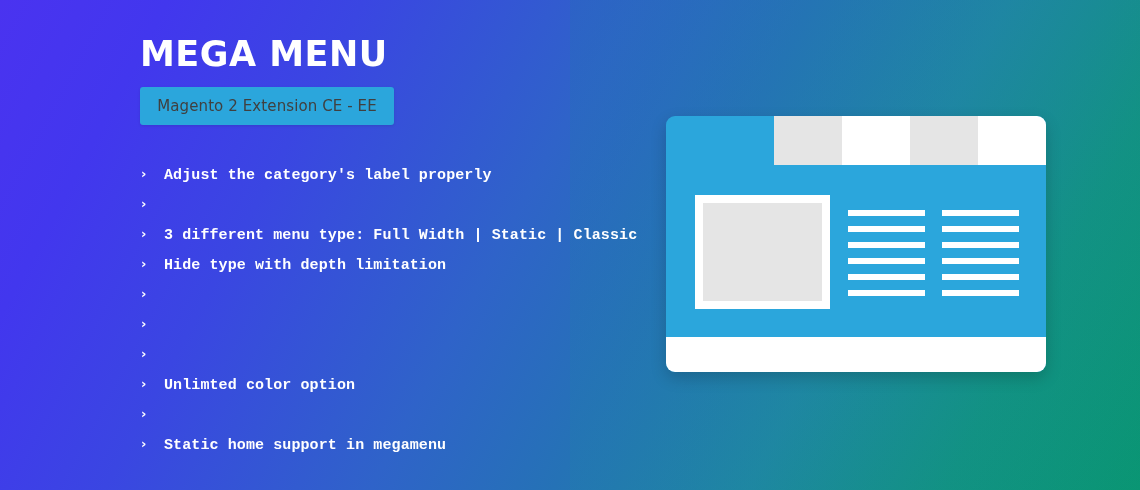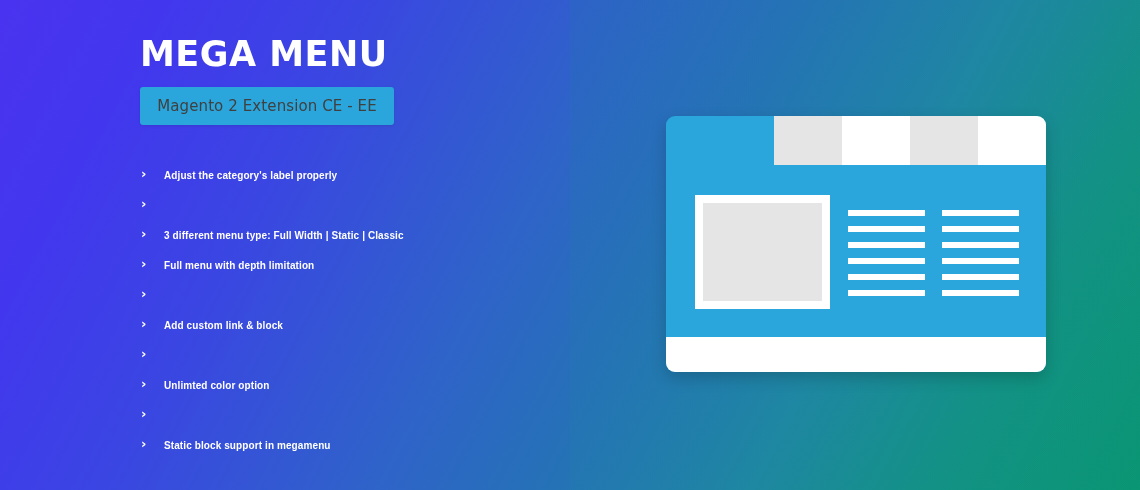--- a/index.html
+++ b/index.html
@@ -112,24 +112,24 @@
     top: 0;
     width: 14px;
     line-height: 30px;
     font-size: 13px;
     font-weight: bold;
     color: #ffffff;
     font-family: "DejaVu Sans", sans-serif;
     text-align: left;
   }
   .feature-label {
-    font-size: 10px;
+    font-size: 15px;
     font-weight: bold;
     color: #ffffff;
-    font-family: Liberation Sans, sans-serif;
+    font-family: Liberation Mono, monospace;
     letter-spacing: 0.1px;
   }
 
   
   #mockup-card {
     position: absolute;
     left: 666px;
     top: 116px;
     width: 380px;
     height: 256px;
@@ -216,42 +216,41 @@
       </li>
       <li class="feature-item">
         <span class="chevron-icon">›</span>
       </li>
       <li class="feature-item">
         <span class="chevron-icon">›</span>
         <span class="feature-label">3 different menu type: Full Width | Static | Classic</span>
       </li>
       <li class="feature-item">
         <span class="chevron-icon">›</span>
-        <span class="feature-label">Full menu with depth limitation</span>
-      </li>
-      <li class="feature-item">
-        <span class="chevron-icon">›</span>
-      </li>
-      <li class="feature-item">
-        <span class="chevron-icon">›</span>
-        <span class="feature-label">Add custom link &amp; block</span>
+        <span class="feature-label">Hide type with depth limitation</span>
+      </li>
+      <li class="feature-item">
+        <span class="chevron-icon">›</span>
+      </li>
+      <li class="feature-item">
+        <span class="chevron-icon">›</span>
       </li>
       <li class="feature-item">
         <span class="chevron-icon">›</span>
       </li>
       <li class="feature-item">
         <span class="chevron-icon">›</span>
         <span class="feature-label">Unlimted color option</span>
       </li>
       <li class="feature-item">
         <span class="chevron-icon">›</span>
       </li>
       <li class="feature-item">
         <span class="chevron-icon">›</span>
-        <span class="feature-label">Static block support in megamenu</span>
+        <span class="feature-label">Static home support in megamenu</span>
       </li>
     </ul>
   </div>
 
   <div id="mockup-card">
 
     <div id="mockup-navbar">
       <div class="nav-block gray"></div>
       <div class="nav-block white"></div>
       <div class="nav-block gray"></div>

